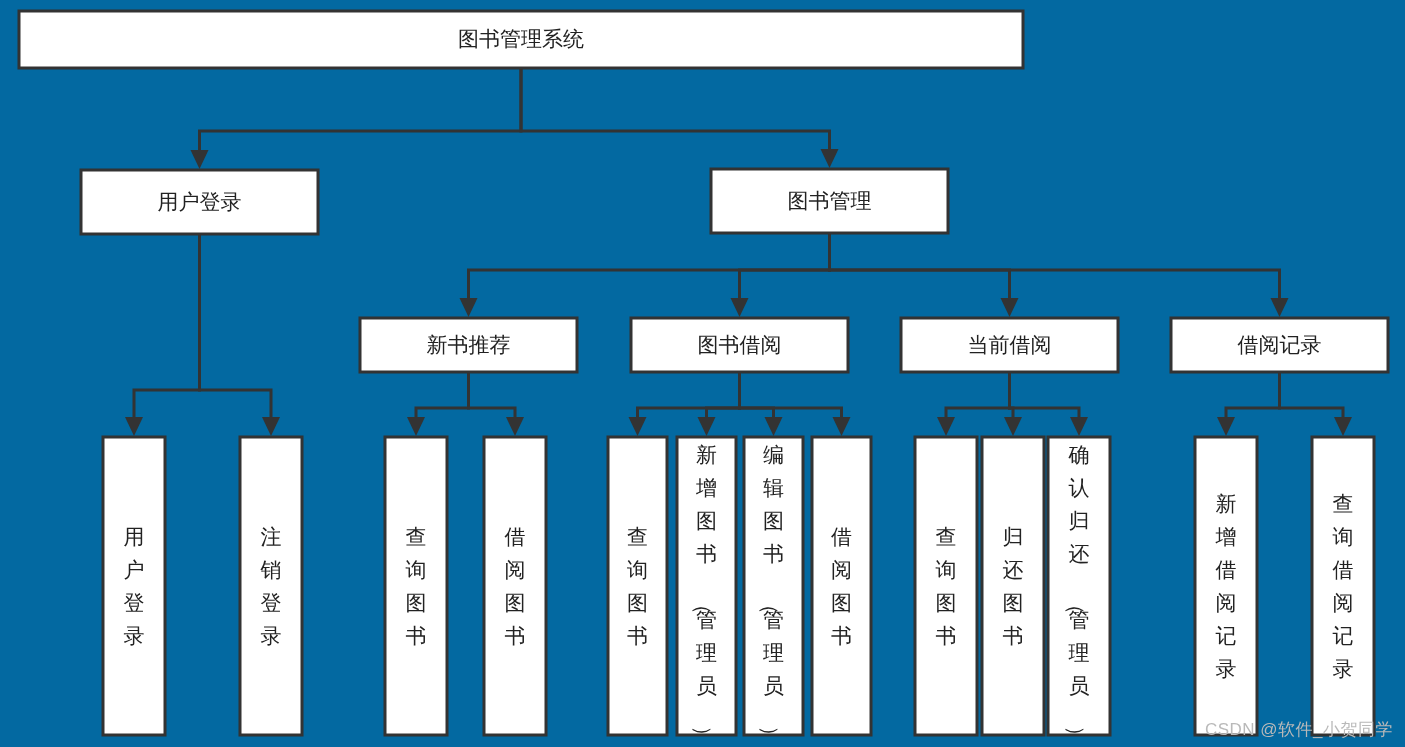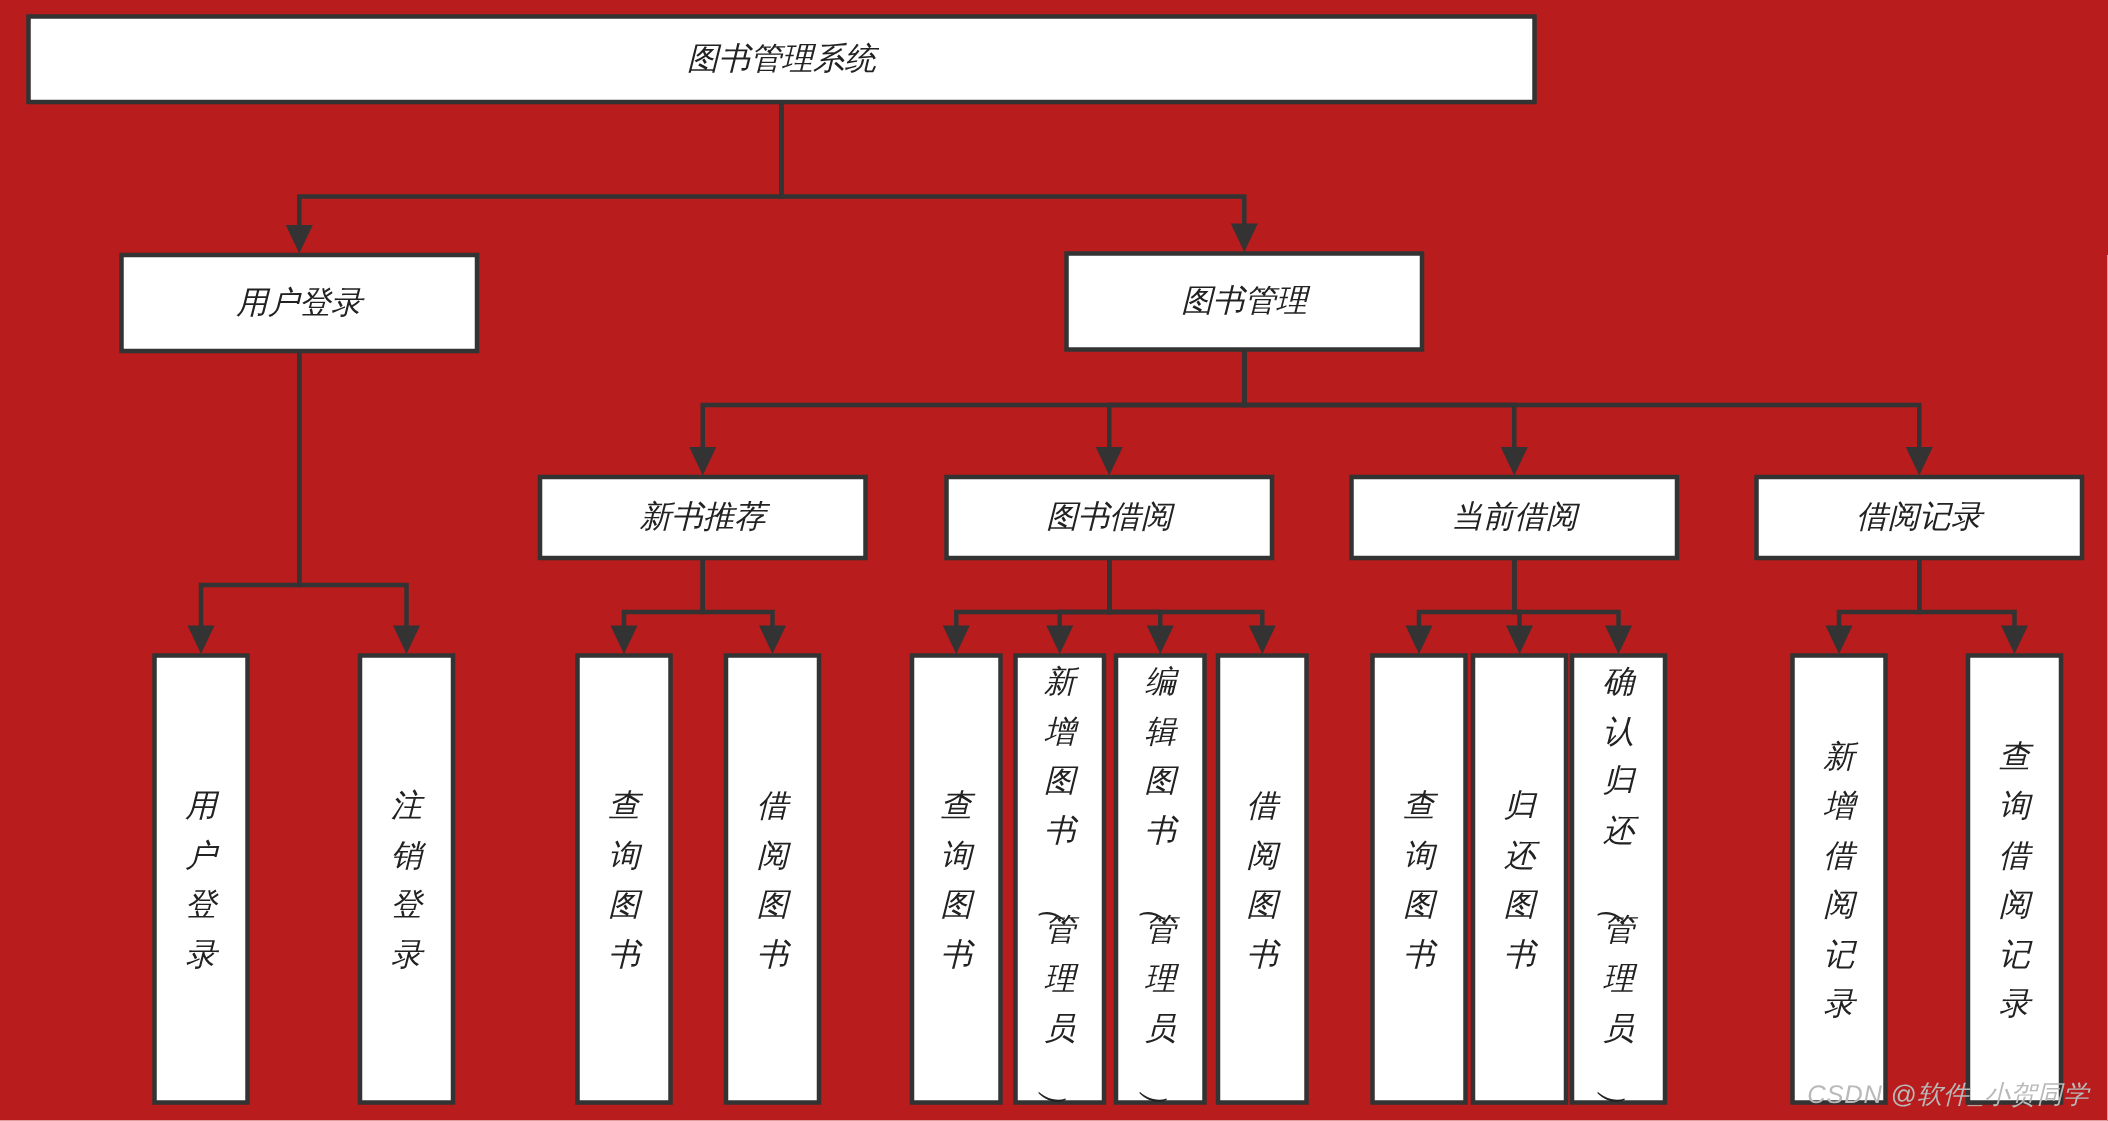--- a/index.html
+++ b/index.html
@@ -11,22 +11,21 @@
   body {
     width: 1405px;
     height: 747px;
     font-family: "Liberation Sans", "DejaVu Sans", sans-serif;
     overflow: hidden;
   }
   #diagram-root {
     position: relative;
     width: 1405px;
     height: 747px;
-    background: #b91c1c;
-    font-style: italic;
+    background: #0369a1;
   }
   svg.diagram-canvas {
     position: absolute;
     top: 0;
     left: 0;
     width: 1405px;
     height: 747px;
     display: block;
   }
   .node-box {

